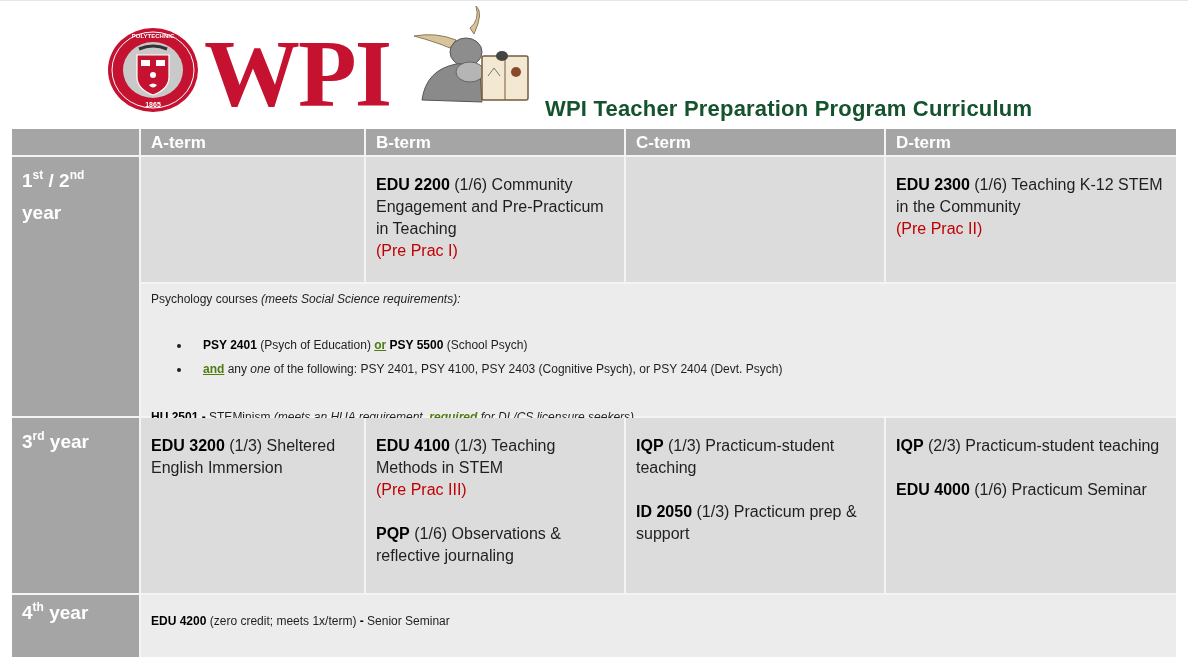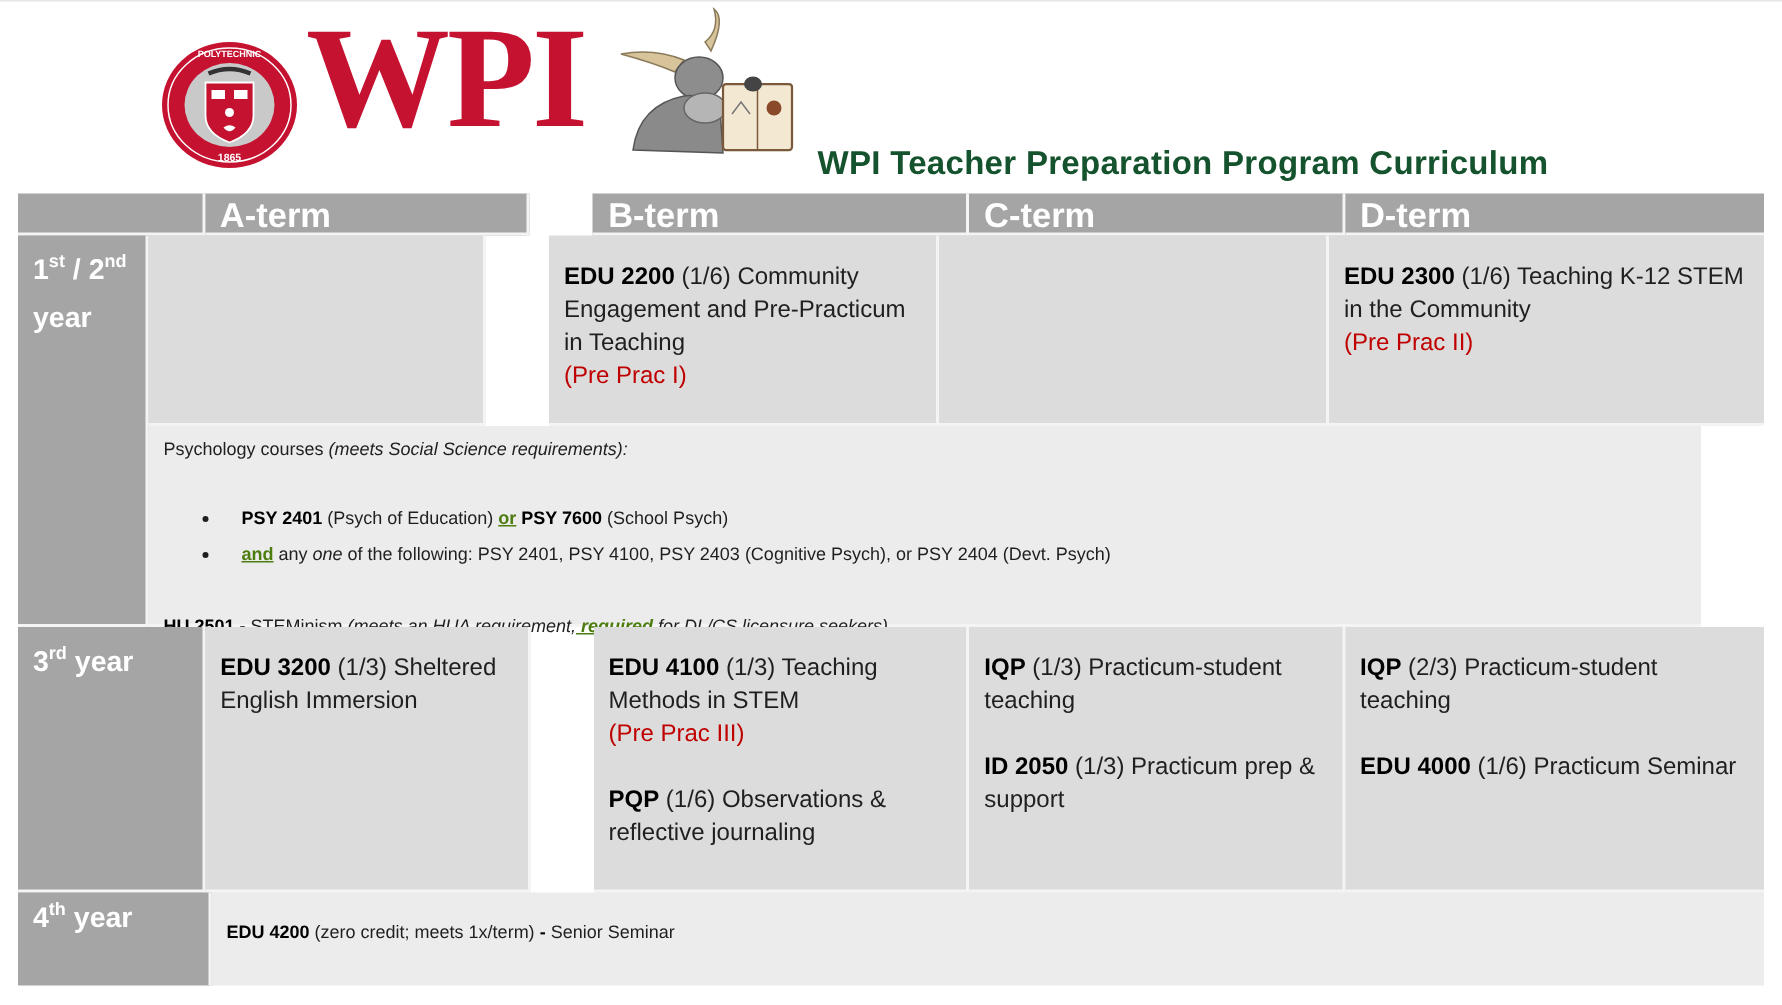--- a/index.html
+++ b/index.html
@@ -3,36 +3,36 @@
 <meta charset="utf-8">
 <style>
   html, body { margin:0; padding:0; background:#ffffff; }
   body { width:1188px; height:670px; position:relative; overflow:hidden;
          font-family:"Liberation Sans", sans-serif; color:#1f1f1f; }
 
   .topline { position:absolute; left:0; top:0; width:1188px; height:1px; background:#e6e6e6; }
 
   
   .seal { position:absolute; left:107px; top:27px; width:92px; height:86px; }
-  .wpi-word { position:absolute; left:204px; top:4px; font-family:"Liberation Serif", serif;
+  .wpi-word { position:absolute; left:204px; top:26px; font-family:"Liberation Serif", serif;
               font-weight:bold; font-size:96px; line-height:96px; color:#c41230; letter-spacing:-2px; }
   .goat { position:absolute; left:404px; top:4px; width:128px; height:102px; }
   .doc-title { position:absolute; left:545px; top:96px; font-size:22px; font-weight:bold; color:#14532d; letter-spacing:0.2px; }
 
   
   .grid { position:absolute; left:12px; top:129px; width:1164px; }
   .row { display:flex; }
   .cell { box-sizing:border-box; border-right:2px solid #f4f4f4; border-bottom:2px solid #f4f4f4; }
   .c0 { width:129px; }
   .c1 { width:225px; }
-  .c2 { width:260px;margin-left:42px; }
+  .c2 { width:260px; }
   .c3 { width:260px; }
   .c4 { width:290px; border-right:none; }
 
-  .hdr .cell { background:#a5a5a5; color:#ffffff; font-weight:bold; font-size:23px;
+  .hdr .cell { background:#a5a5a5; color:#ffffff; font-weight:bold; font-size:17px;
                height:28px; line-height:28px; padding-left:10px; }
   .yr { background:#a5a5a5; color:#ffffff; font-weight:bold; font-size:19px; padding:8px 10px;
         line-height:32px; }
   .yr sup { font-size:12px; line-height:0; position:relative; top:-1px; }
   .body-cell { background:#dcdcdc; font-size:16px; line-height:22px; padding:17px 10px 10px 10px; }
   .wide { background:#ececec; font-size:12px; line-height:24px; padding:3px 10px 4px 10px; border-right:none; }
 
   .b { font-weight:bold; color:#000; }
   .red { color:#c00000; }
   .u { text-decoration:underline; font-weight:bold; color:#4d7c0f; }
@@ -106,21 +106,21 @@
           <span class="red">(Pre Prac II)</span>
         </div>
       </div>
       <div class="cell wide" style="width:1035px; height:134px;">
         <div>
           <span>Psychology courses </span><span class="i">(meets Social Science requirements):</span>
         </div>
         <div class="para-gap"></div>
         <ul class="psy">
           <li>
-            <span class="b">PSY 2401</span><span> (Psych of Education) </span><span class="u">or</span><span class="b"> PSY 7600</span><span> (School Psych)</span>
+            <span class="b">PSY 2401</span><span> (Psych of Education) </span><span class="u">or</span><span class="b"> PSY 5500</span><span> (School Psych)</span>
           </li>
           <li>
             <span class="u">and</span><span> any </span><span class="i">one</span><span> of the following: PSY 2401, PSY 4100, PSY 2403 (Cognitive Psych), or PSY 2404 (Devt. Psych)</span>
           </li>
         </ul>
         <div class="para-gap" style="height:24px;"></div>
         <div>
           <span class="b">HU 2501 -</span><span> STEMinism </span><span class="i">(meets an HUA requirement,</span><span class="i u"> required </span><span class="i">for DL/CS licensure seekers)</span>
         </div>
       </div>

